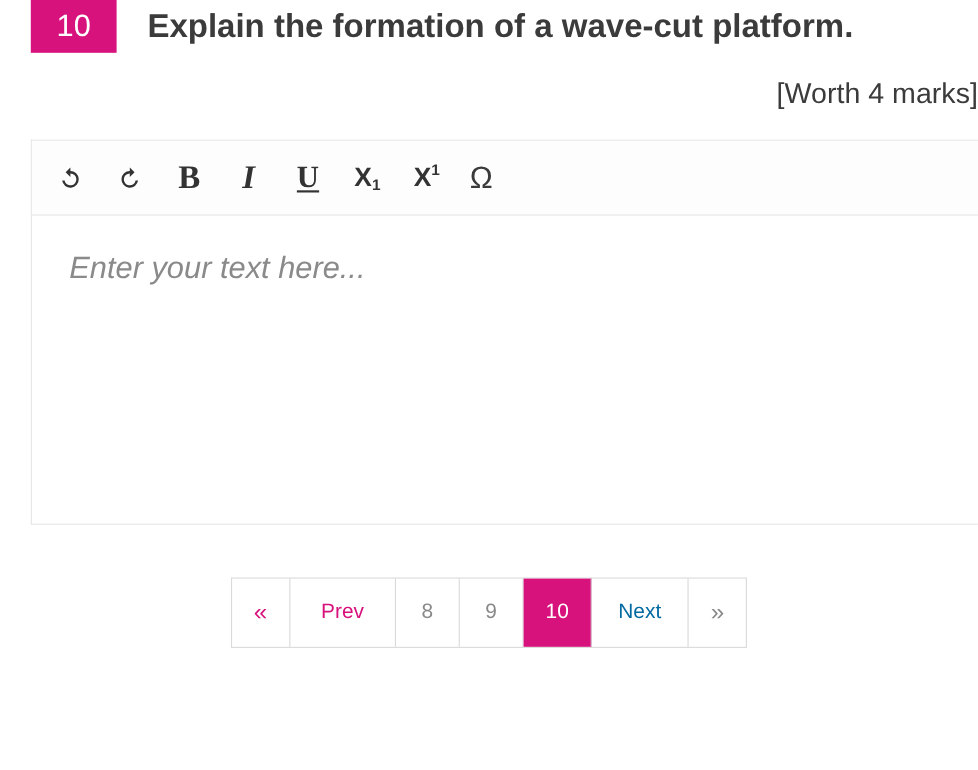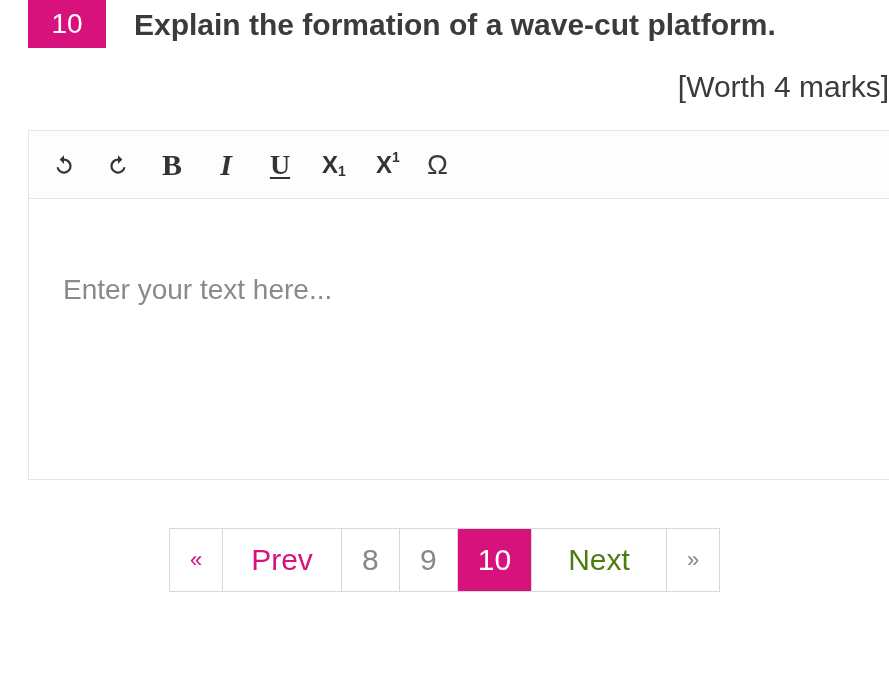--- a/index.html
+++ b/index.html
@@ -37,21 +37,21 @@
       flex: 1;
       padding-top: 4px;
     }
     .question-text {
       font-size: 30px;
       color: #3b3b3b;
       line-height: 1.4;
       font-weight: bold;
     }
     .marks-text {
-      font-size: 30px;
+      font-size: 26px;
       color: #3b3b3b;
       text-align: right;
       margin-top: 24px;
       padding-right: 0;
     }
     .editor-wrap {
       margin: 26px 0 0 28px;
       border: 1px solid #e5e5e5;
       border-right: none;
       background: #ffffff;
@@ -124,62 +124,62 @@
     .insert-symbol .omega {
       font-size: 28px;
       font-weight: 400;
     }
     .editor-area {
       min-height: 280px;
       padding: 32px 34px;
     }
     .editor-placeholder {
       color: #8a8a8a;
-      font-size: 28px;
-      margin-top: 43px;
+      font-style: italic;
+      font-size: 28px;
     }
     .pagination {
       display: flex;
       justify-content: center;
       margin-top: 48px;
     }
     .pagination-inner {
       display: flex;
       border: 1px solid #d9d9d9;
     }
     .page-btn {
       height: 62px;
       display: flex;
       align-items: center;
       justify-content: center;
       border-right: 1px solid #d9d9d9;
       cursor: pointer;
-      font-size: 30px;
+      font-size: 19px;
       color: #d8127d;
       padding: 0 20px;
       min-width: 58px;
     }
     .page-btn:last-child {
       border-right: none;
     }
     .page-btn.prev-next {
       color: #d8127d;
       padding: 0 28px;
     }
     .page-btn.number {
       color: #888;
       min-width: 58px;
     }
     .page-btn.active {
       background: #d8127d;
       color: #ffffff;
     }
     .page-btn.next-label {
-      color: #4d7c0f;
-      padding: 0 36px;
+      color: #0369a1;
+      padding: 0 24px;
     }
     .page-btn.arrow {
       color: #d8127d;
       font-size: 22px;
       min-width: 52px;
     }
     .page-btn.arrow-right {
       color: #888;
     }
   </style>

